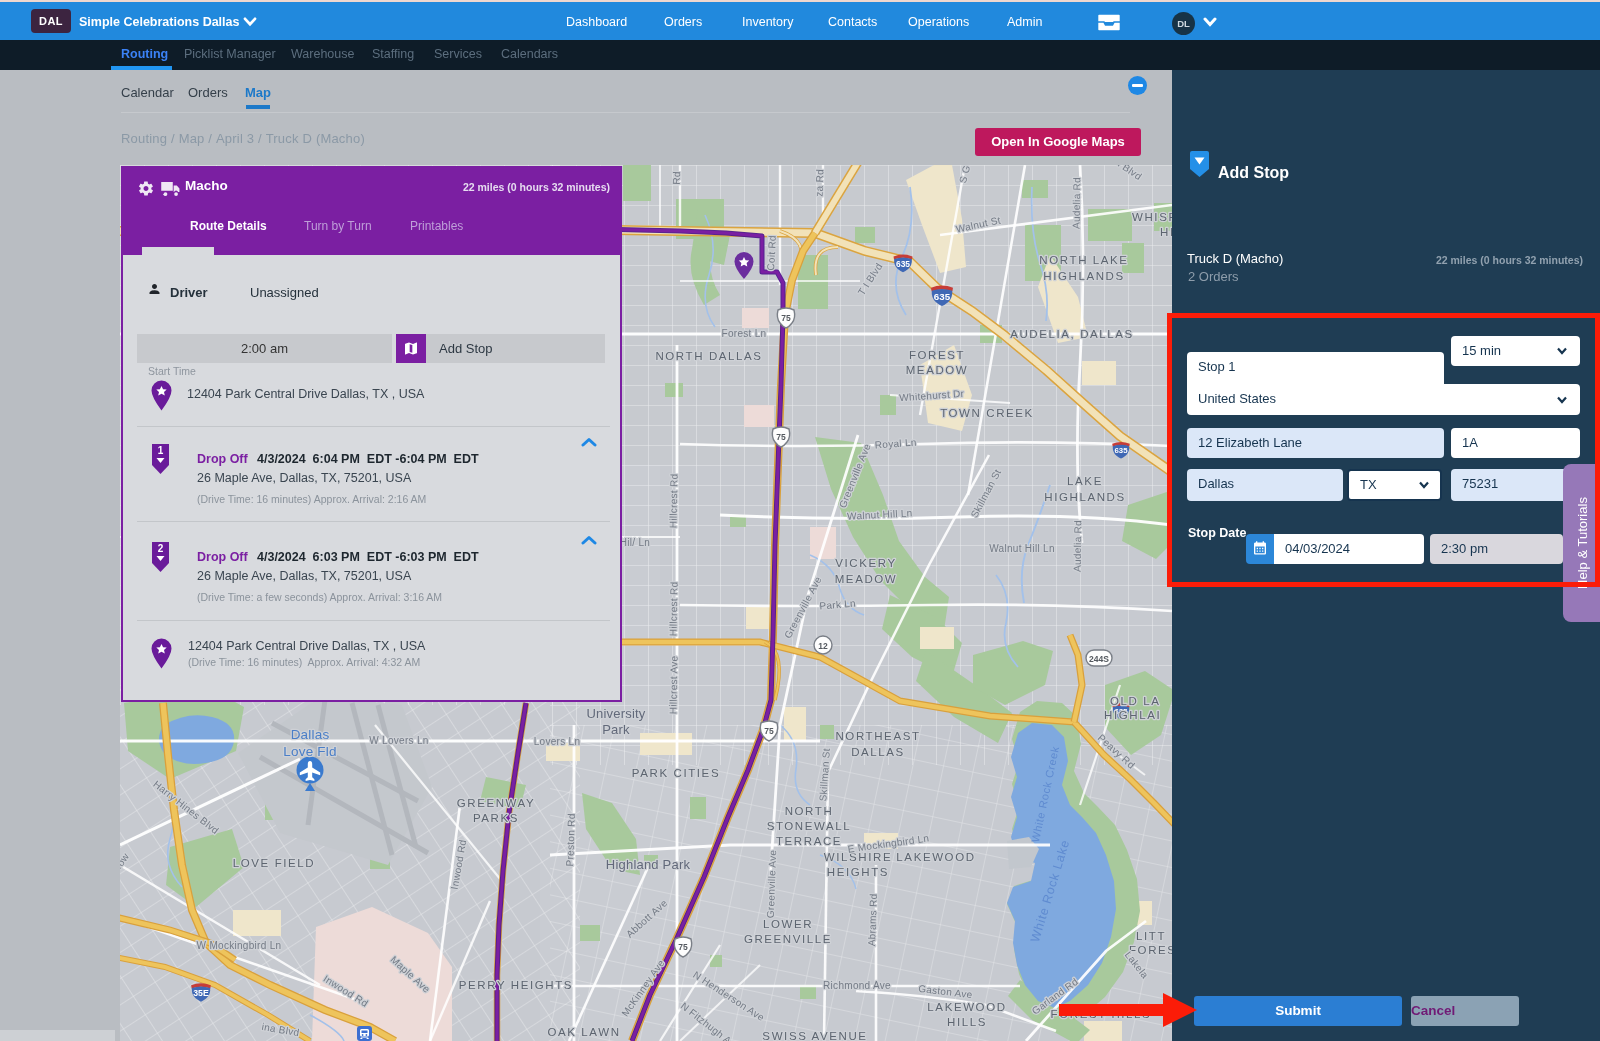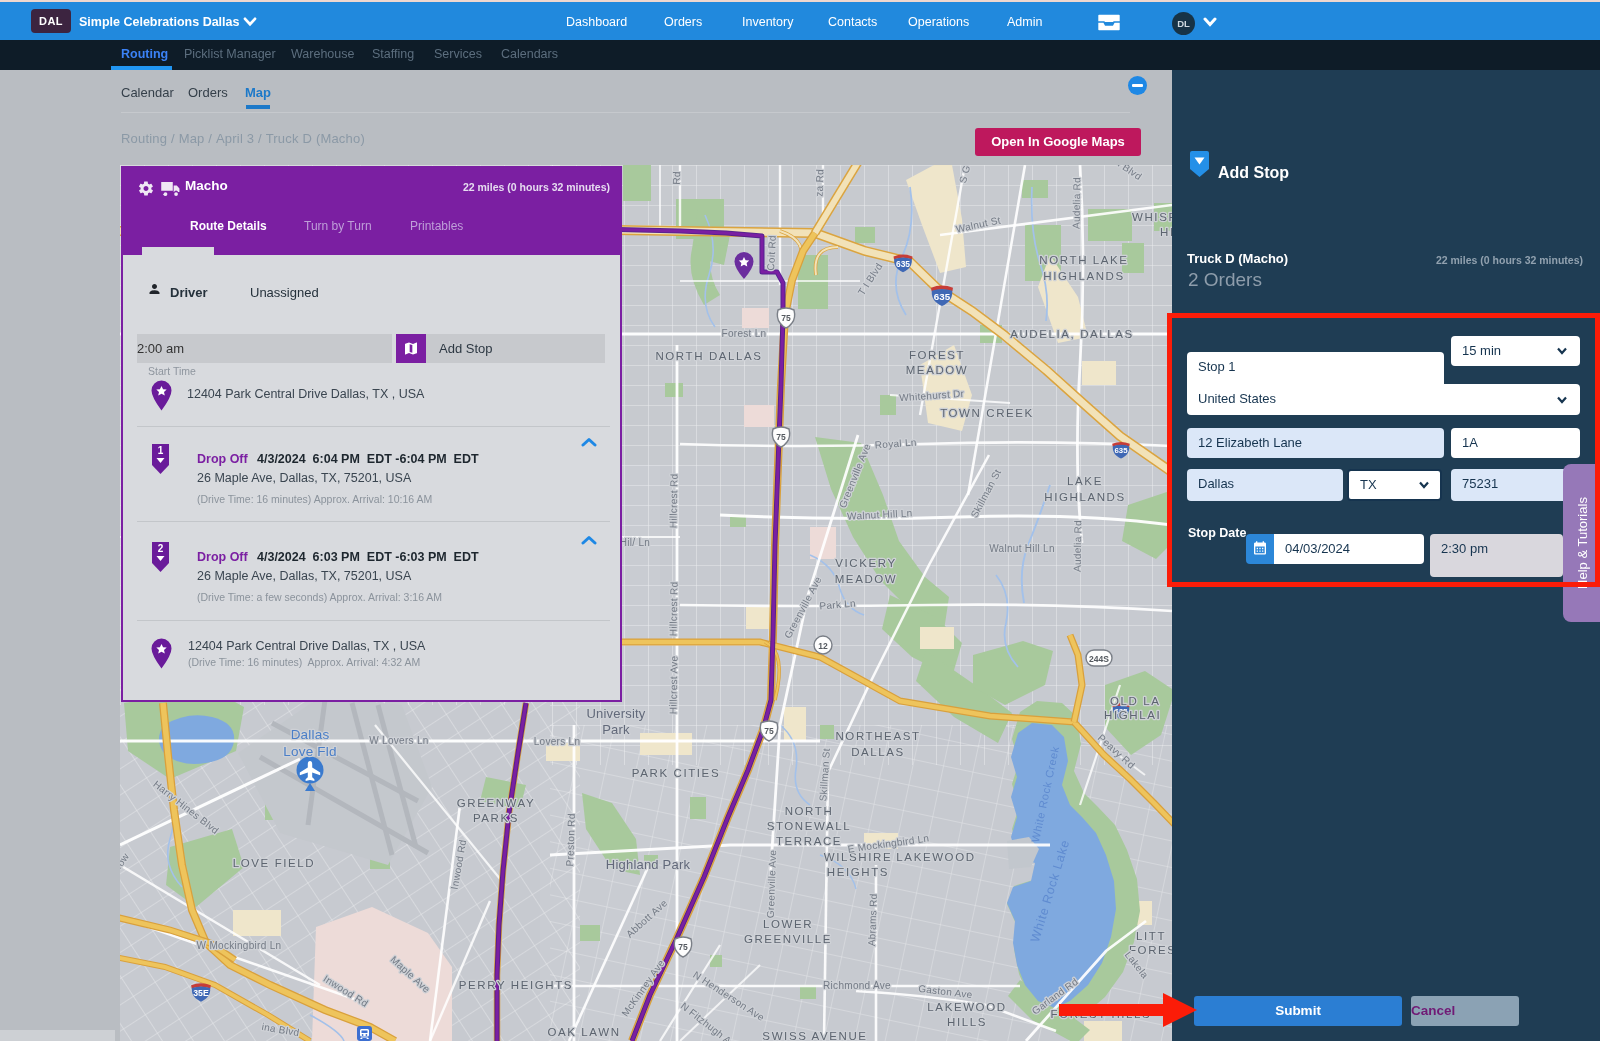--- a/index.html
+++ b/index.html
@@ -33,36 +33,36 @@
 #panel { left:121px; top:166px; width:501px; height:536px; background:#d8dade; border:2px solid #7b1fa2; z-index:5; }
 #phead { position:absolute; left:0; top:0; width:100%; height:87px; background:#7b1fa2; }
 #ptitle { position:absolute; left:62px; top:10px; color:#fff; font-weight:bold; font-size:13.5px;text-align:right; }
 #pmiles { position:absolute; right:10px; top:13px; color:#e6dcf0; font-size:10.5px; font-weight:bold; }
 .ptab { position:absolute; top:51px; font-size:12px; color:#bf9fd9;padding-left:48px; }
 #ptab1 { left:19px; color:#fff; font-weight:bold; }
 #pindic { position:absolute; left:19px; top:79px; width:72px; height:8px; background:#d8dade; }
 .drow { position:absolute; font-size:13px; color:#25313b; }
 #drv-label { left:47px; top:117px; font-weight:bold; }
 #drv-val { left:127px; top:117px; }
-#startbox { position:absolute; left:14px; top:166px; width:255px; height:29px; background:#c7c9cd; font-size:13px; color:#333; text-align:left; line-height:29px; }
+#startbox { position:absolute; left:14px; top:166px; width:255px; height:29px; background:#c7c9cd; font-size:13px; color:#333; text-align:center; line-height:29px; }
 #startlbl { position:absolute; left:25px; top:197px; font-size:10.5px; color:#8e959e; }
 #addstop-ic { position:absolute; left:273px; top:166px; width:30px; height:29px; background:#7b1fa2; }
 #addstop-box { position:absolute; left:303px; top:166px; width:179px; height:29px; background:#c7c9cd; font-size:13px; color:#2d3843; line-height:29px; padding-left:13px; }
 .pdiv { position:absolute; left:14px; width:473px; height:1px; background:#c3c6ca; }
 .stoptxt { position:absolute; font-size:12.5px; color:#3a4550; }
 .smalltxt { position:absolute; font-size:10.5px; color:#8b939c; }
 .dropoff { position:absolute; font-size:12.5px; font-weight:bold; color:#7b1fa2; }
 .dates { position:absolute; font-size:12.5px; font-weight:bold; color:#1d262e; }
 .caret { position:absolute; left:458px; width:16px; height:10px; }
 
 #sidebar { left:1172px; top:70px; width:428px; height:971px; background:#1f3d54; z-index:6; }
 #sb-title { position:absolute; left:46px; top:94px; color:#fff; font-weight:bold; font-size:16px; }
-#sb-truck { position:absolute; left:15px; top:181px; color:#fff; font-weight:bold; font-size:13px; }
+#sb-truck { position:absolute; left:15px; top:181px; color:#fff; font-weight:normal; font-size:13px; }
 #sb-miles { position:absolute; right:17px; top:184px; color:#91a1af; font-size:10.5px; font-weight:bold; }
-#sb-orders { position:absolute; left:16px; top:199px; color:#8e9dab; font-size:19px; }
+#sb-orders { position:absolute; left:16px; top:199px; color:#8e9dab; font-size:13px; }
 .inp { position:absolute; background:#fff; border-radius:4px; font-size:13px; color:#16344f; line-height:30px; padding-left:11px; }
 .inp.lt { background:#dbe7f8; }
 .chev { position:absolute; width:10px; height:10px; }
 #sb-stopdate { position:absolute; left:16px; top:456px; color:#fff; font-weight:bold; font-size:12.5px; }
 #cal-btn { position:absolute; left:74px; top:464px; width:28px; height:30px; background:#2c87d8; border-radius:4px 0 0 4px; }
 #helptab { position:absolute; left:391px; top:394px; width:37px; height:158px; background:#9678b8; border-radius:8px 0 0 8px; }
 #helptab span { position:absolute; left:50%; top:50%; transform:translate(-50%,-50%) rotate(-90deg); white-space:nowrap; color:#fff; font-size:13px; }
 #submit { position:absolute; left:22px; top:926px; width:208px; height:30px; background:#2b7ed3; border-radius:3px; color:#fff; font-weight:bold; font-size:13.5px; text-align:center; line-height:30px; }
 #cancel { position:absolute; left:239px; top:926px; width:108px; height:30px; background:#8ba2b4; border-radius:3px; color:#701a75; font-weight:bold; font-size:13.5px; line-height:30px; }
 
@@ -469,21 +469,21 @@
       <path d="M1,1 h17 v21 l-8.5,9 -8.5,-9 z" fill="#6a1b9a"></path>
       <text x="9.5" y="11" font-size="10" font-weight="bold" fill="#fff" text-anchor="middle" font-family="Liberation Sans,sans-serif">1</text>
       <path d="M9.5,20 l-4,-5 h8 z" fill="#fff"></path>
     </svg>
 <svg class="caret" style="top:269px" viewBox="0 0 16 10">
       <path d="M2 8 L8 2.5 L14 8" stroke="#1e88e5" stroke-width="3" fill="none" stroke-linecap="round" stroke-linejoin="round"></path>
     </svg>
 <div class="dropoff" style="left:74px;top:284px">Drop Off</div>
 <div class="dates" style="left:134px;top:284px">4/3/2024&nbsp; 6:04 PM&nbsp; EDT&nbsp;-6:04 PM&nbsp; EDT</div>
 <div class="stoptxt" style="left:74px;top:303px">26 Maple Ave, Dallas, TX, 75201, USA</div>
-<div class="smalltxt" style="left:74px;top:325px">(Drive Time: 16 minutes) Approx. Arrival: 10:16 AM</div>
+<div class="smalltxt" style="left:74px;top:325px">(Drive Time: 16 minutes) Approx. Arrival: 2:16 AM</div>
 <div class="pdiv" style="top:353px"></div>
 <svg style="position:absolute;left:28px;top:373px" width="19" height="32" viewBox="0 0 19 32">
       <path d="M1,1 h17 v21 l-8.5,9 -8.5,-9 z" fill="#6a1b9a"></path>
       <text x="9.5" y="11" font-size="10" font-weight="bold" fill="#fff" text-anchor="middle" font-family="Liberation Sans,sans-serif">2</text>
       <path d="M9.5,20 l-4,-5 h8 z" fill="#fff"></path>
     </svg>
 <svg class="caret" style="top:367px" viewBox="0 0 16 10">
       <path d="M2 8 L8 2.5 L14 8" stroke="#1e88e5" stroke-width="3" fill="none" stroke-linecap="round" stroke-linejoin="round"></path>
     </svg>
 <div class="dropoff" style="left:74px;top:382px">Drop Off</div>
@@ -526,21 +526,21 @@
     </svg>
   <div class="inp lt" style="left:279px;top:399px;width:129px;height:32px;">75231</div>
   <div id="sb-stopdate">Stop Date</div>
   <div id="cal-btn">
       <svg style="position:absolute;left:6px;top:6px" width="16" height="17" viewBox="0 0 24 24">
         <path fill="#fff" d="M19 3h-1V1h-2v2H8V1H6v2H5c-1.1 0-2 .9-2 2v14c0 1.1.9 2 2 2h14c1.1 0 2-.9 2-2V5c0-1.1-.9-2-2-2zm0 16H5V9h14v10z"></path>
         <path fill="#fff" d="M7 11h2v2H7zm4 0h2v2h-2zm4 0h2v2h-2zm-8 4h2v2H7zm4 0h2v2h-2zm4 0h2v2h-2z"></path>
       </svg>
     </div>
   <div class="inp" style="left:102px;top:464px;width:150px;height:30px;border-radius:0 4px 4px 0;">04/03/2024</div>
-  <div class="inp" style="left:258px;top:464px;width:133px;height:43px;background:#d9d7dd;">2:30 pm</div>
+  <div class="inp" style="left:258px;top:464px;width:133px;height:30px;background:#d9d7dd;">2:30 pm</div>
   <div id="helptab">
       <span>Help &amp; Tutorials</span>
     </div>
   <div id="submit">Submit</div>
   <div id="cancel">Cancel</div>
 </div>
 
 <div class="abs" id="redrect"></div>
 <svg class="abs" id="redarrow" width="140" height="44" viewBox="0 0 140 44">
     <path d="M0 16 L104 16 L104 5 L138 22 L104 39 L104 28 L0 28 z" fill="#fb1c08"></path>

